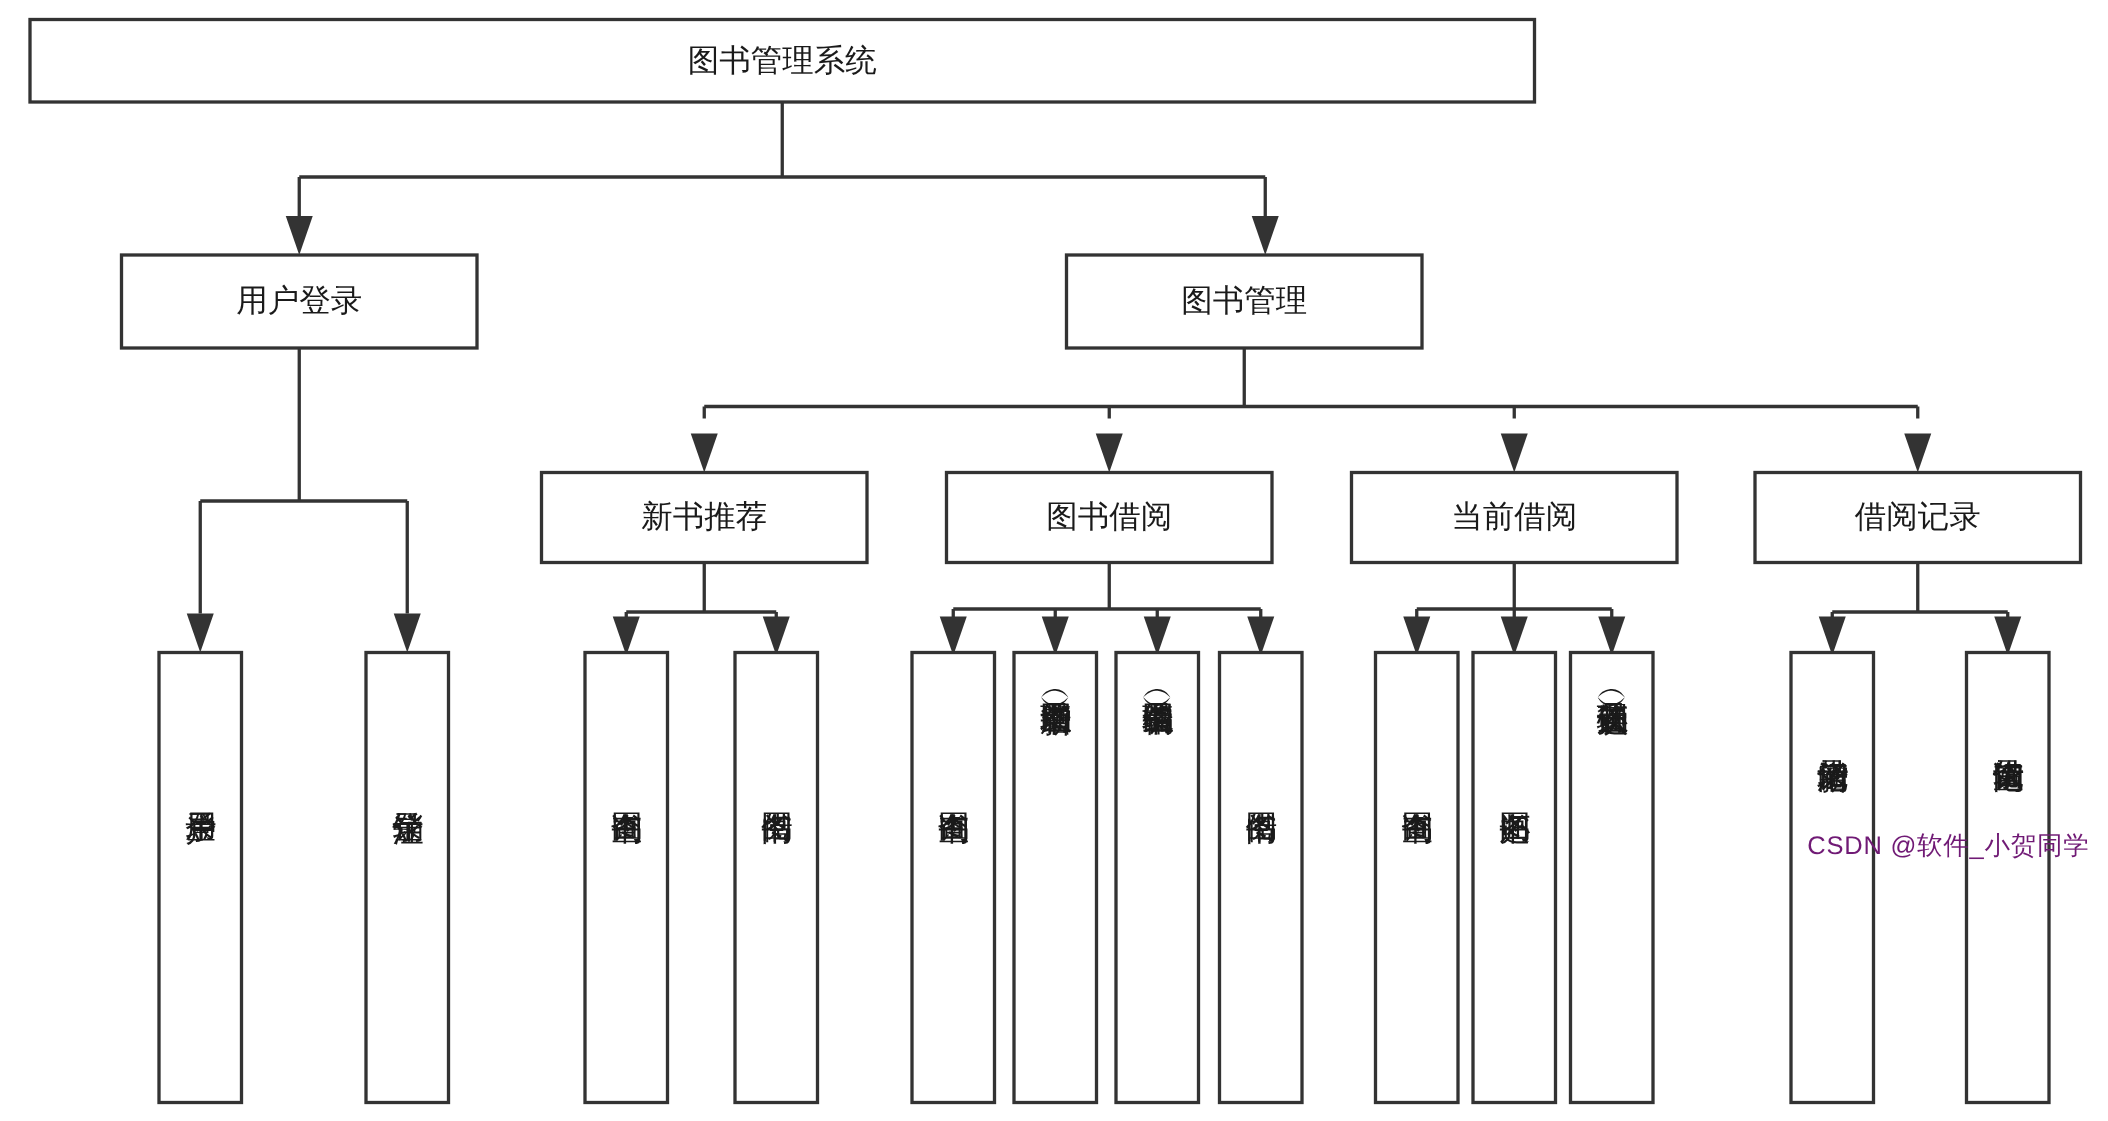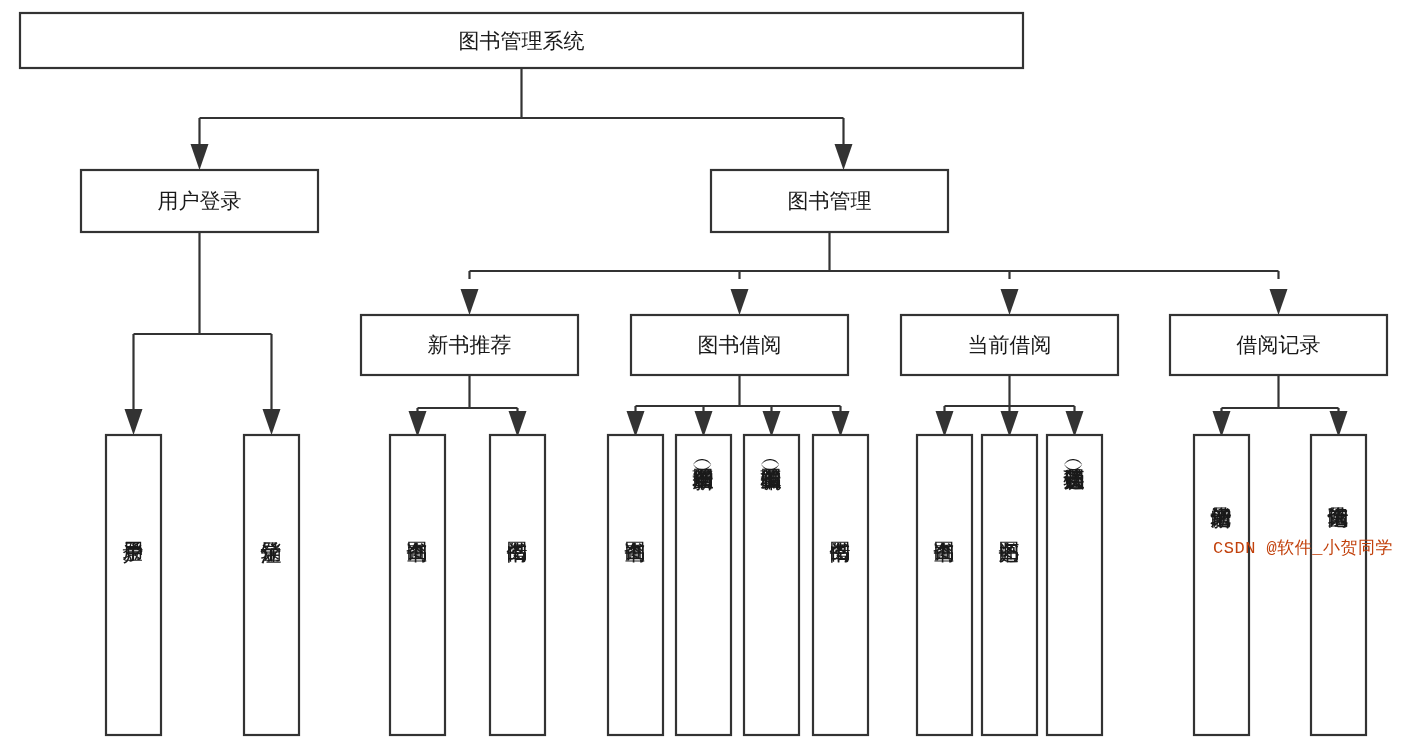--- a/index.html
+++ b/index.html
@@ -50,24 +50,24 @@
   }
   .node-label-vertical {
     font-family: "Liberation Sans", "DejaVu Sans", sans-serif;
     font-size: 21px;
     fill: #1a1a1a;
     text-anchor: middle;
   }
   .watermark {
     position: absolute;
     right: 12px;
-    bottom: 18px;
-    font-family: Liberation Mono, monospace;
+    bottom: 2px;
+    font-family: Liberation Sans, sans-serif;
     font-size: 17px;
-    color: #c2410c;
+    color: #701a75;
     letter-spacing: 0.5px;
     white-space: nowrap;
     user-select: none;
   }
 </style>
 </head>
 <body>
 
 <div id="diagram-root">
 

